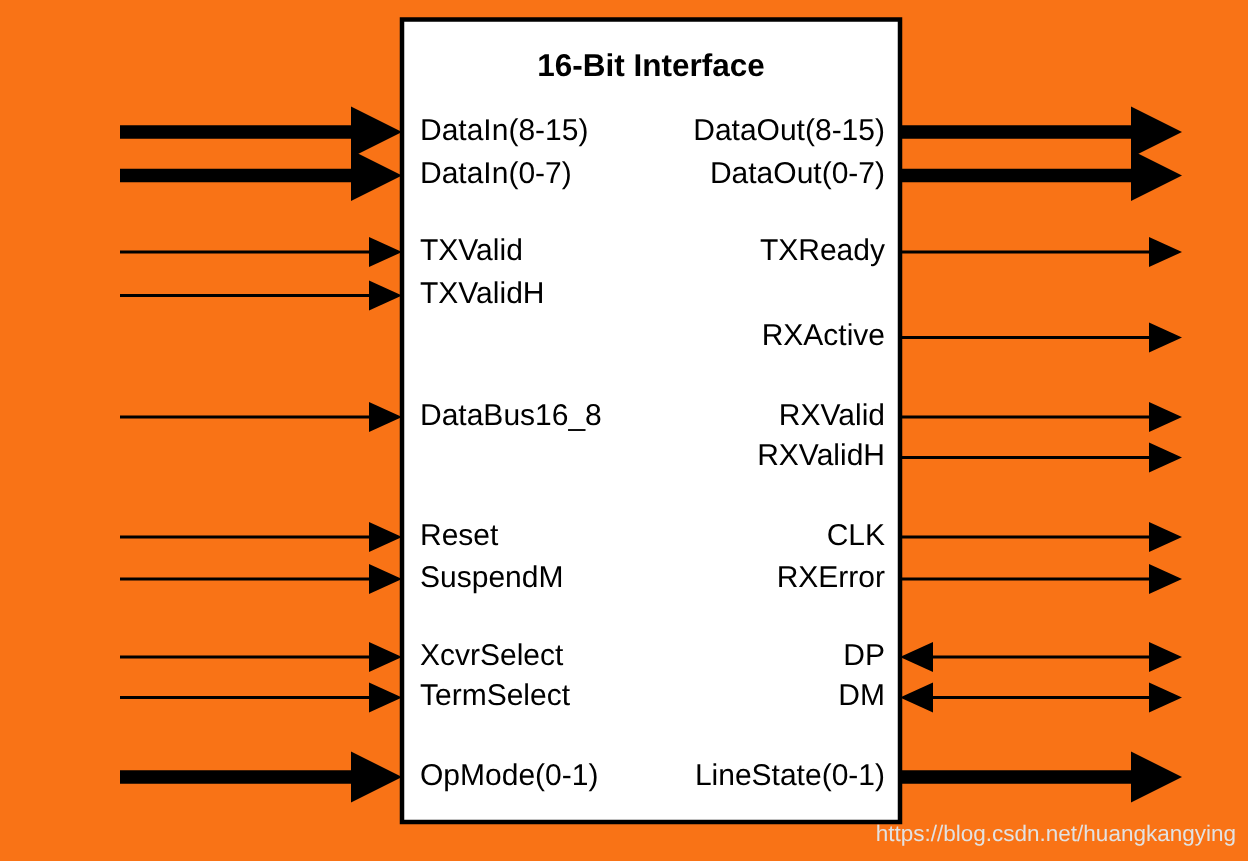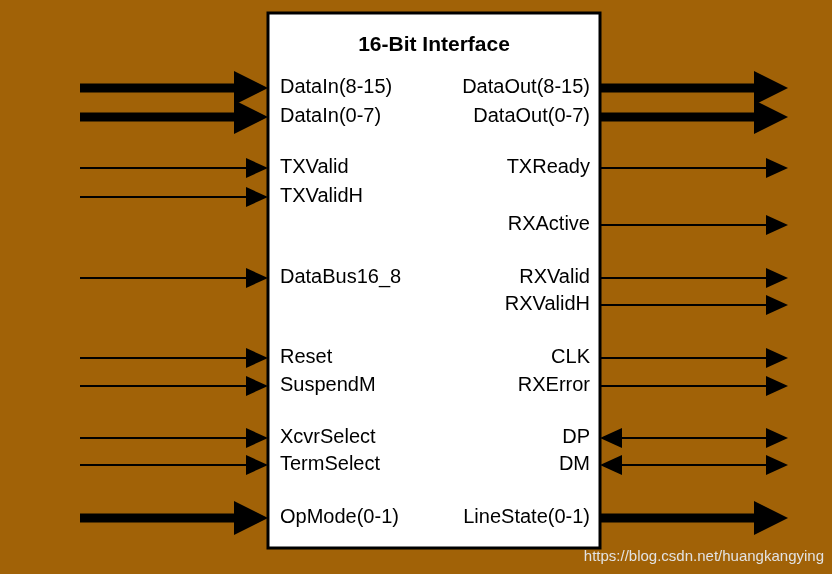--- a/index.html
+++ b/index.html
@@ -4,21 +4,21 @@
 <style>
   html, body {
     margin: 0;
     padding: 0;
     background: #ffffff;
   }
   #canvas {
     position: relative;
     width: 832px;
     height: 574px;
-    background: #a16207;
+    background: #f97316;
     font-family: "Liberation Sans", sans-serif;
     overflow: hidden;
   }
   #diagram-svg {
     position: absolute;
     left: 0;
     top: 0;
     width: 832px;
     height: 574px;
   }

